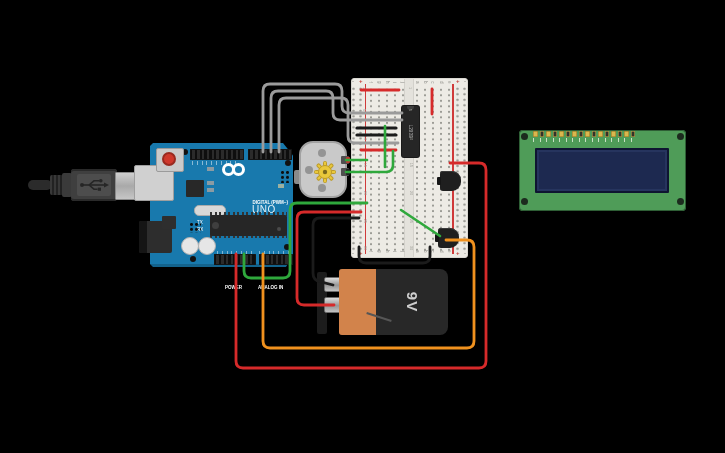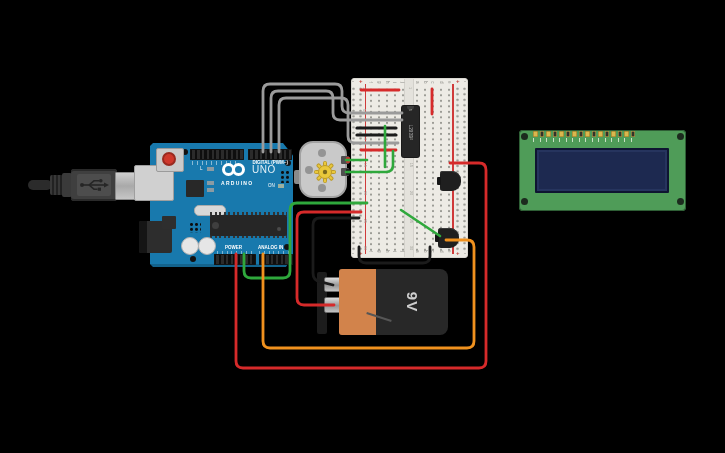--- a/index.html
+++ b/index.html
@@ -1,19 +1,19 @@
 <!DOCTYPE html>
 <html><head>
 <meta charset="utf-8">
 <style>
   html,body{margin:0;padding:0;background:#000;}
   #stage{position:relative;width:725px;height:453px;background:#000;overflow:hidden;
          font-family:"Liberation Sans", sans-serif;}
   .a{position:absolute;}
-  .txt{color:#fff;line-height:1;}
+  .txt{color:#fff;line-height:1;margin-top:40px;}
   .hdr{background:repeating-linear-gradient(90deg,#0e0e0e 0 2.4px,#2b2b2b 2.4px 4.8px);
        border-radius:1px;box-shadow:0 0 0 1px #141414 inset;}
   .ticks{background:repeating-linear-gradient(90deg,rgba(255,255,255,.75) 0 1px,transparent 1px 4.8px);}
   .dotgrid{background-image:radial-gradient(circle,#9c9c96 0.9px,rgba(0,0,0,0) 1.5px);}
   .icsp{background-image:radial-gradient(circle,#0d0d0d 1.2px,rgba(0,0,0,0) 1.7px);background-size:5px 4.9px;}
   .hole{border-radius:50%;background:#111;}
   .mini{position:absolute;font-size:4.5px;color:#8f8f89;transform:rotate(90deg);line-height:1;
         font-family:"Liberation Sans",sans-serif;}
   .mini.num{color:#a0a09a;font-size:4px;}
   .railsign{position:absolute;font-size:6px;line-height:1;color:#85857f;font-weight:bold;}

